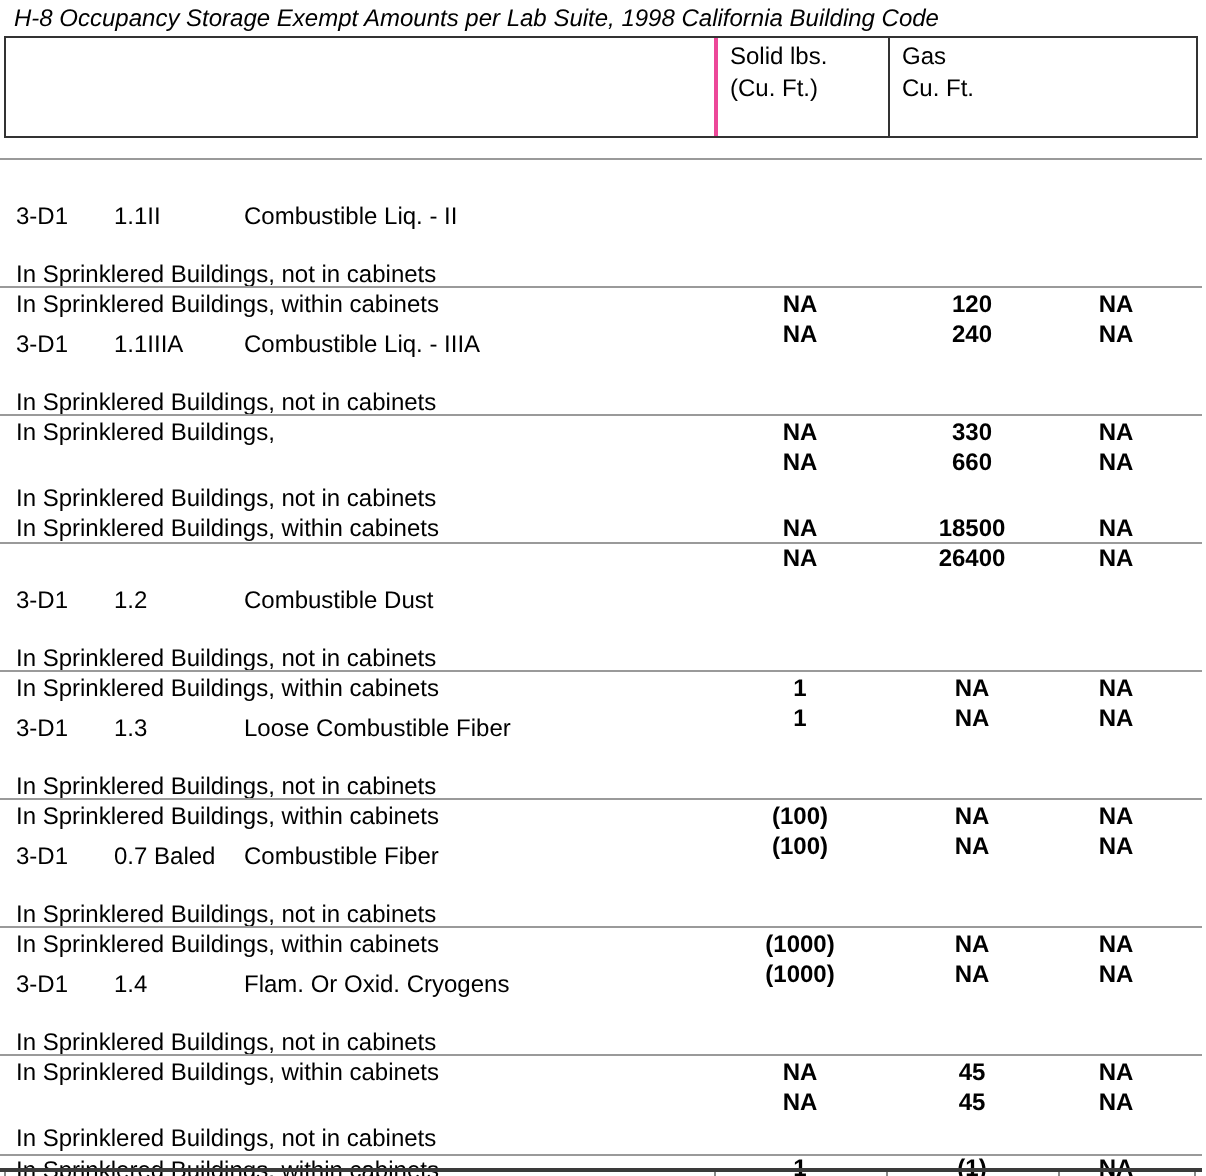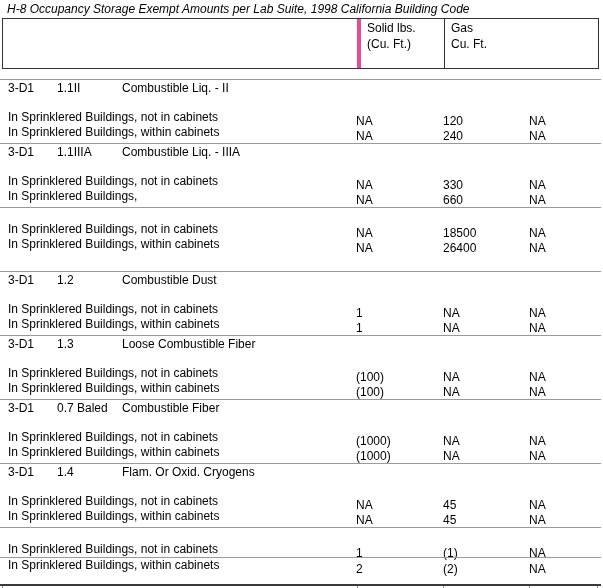--- a/index.html
+++ b/index.html
@@ -31,34 +31,34 @@
     border: 1px solid #333333;
     display: flex;
     box-sizing: content-box;
   }
   .hcell {
     box-sizing: border-box;
     padding: 1px 0 0 6px;
     line-height: 16px;
   }
   .hcell.c-label { width: 354px; }
-  .hcell.c-solid { width: 87px; border-left: 4px solid #ec4899; }
+  .hcell.c-solid { width: 87px; border-left: 2px solid #ec4899; }
   .hcell.c-liquid { width: 86px; border-left: 1px solid #333333; }
   .hcell.c-gas { flex: 1; border-left: 1px solid #333333; }
   
   .sections {
     margin-top: 10px;
     width: 601px;
     position: relative;
   }
   .section {
     box-sizing: border-box;
     height: 64px;
     border-top: 1px solid #9a9a9a;
-    padding-top: 1px;
+    padding-top: 21px;
     position: relative;
   }
   .sec-head {
     height: 16px;
     line-height: 15px;
     white-space: nowrap;
   }
   .sec-code {
     display: inline-block;
     margin-left: 8px;
@@ -71,21 +71,23 @@
   .row {
     position: relative;
     height: 15px;
     line-height: 15px;
     white-space: nowrap;
   }
   .row.first { margin-top: 13px; }
   .row .rlabel { margin-left: 8px; }
   .val {
     position: absolute;
-    top: 4px;
+    top: 15px;
+    text-align: center;
+    font-weight: bold;
   }
   .val.solid  { left: 356px; width: 88px; }
   .val.liquid { left: 443px; width: 86px; }
   .val.gas    { left: 529px; width: 58px; }
   .row.pre-divider { border-top: 1px solid #9a9a9a; }
   
   .bottom-line {
     position: absolute;
     left: 0;
     top: 584px;

